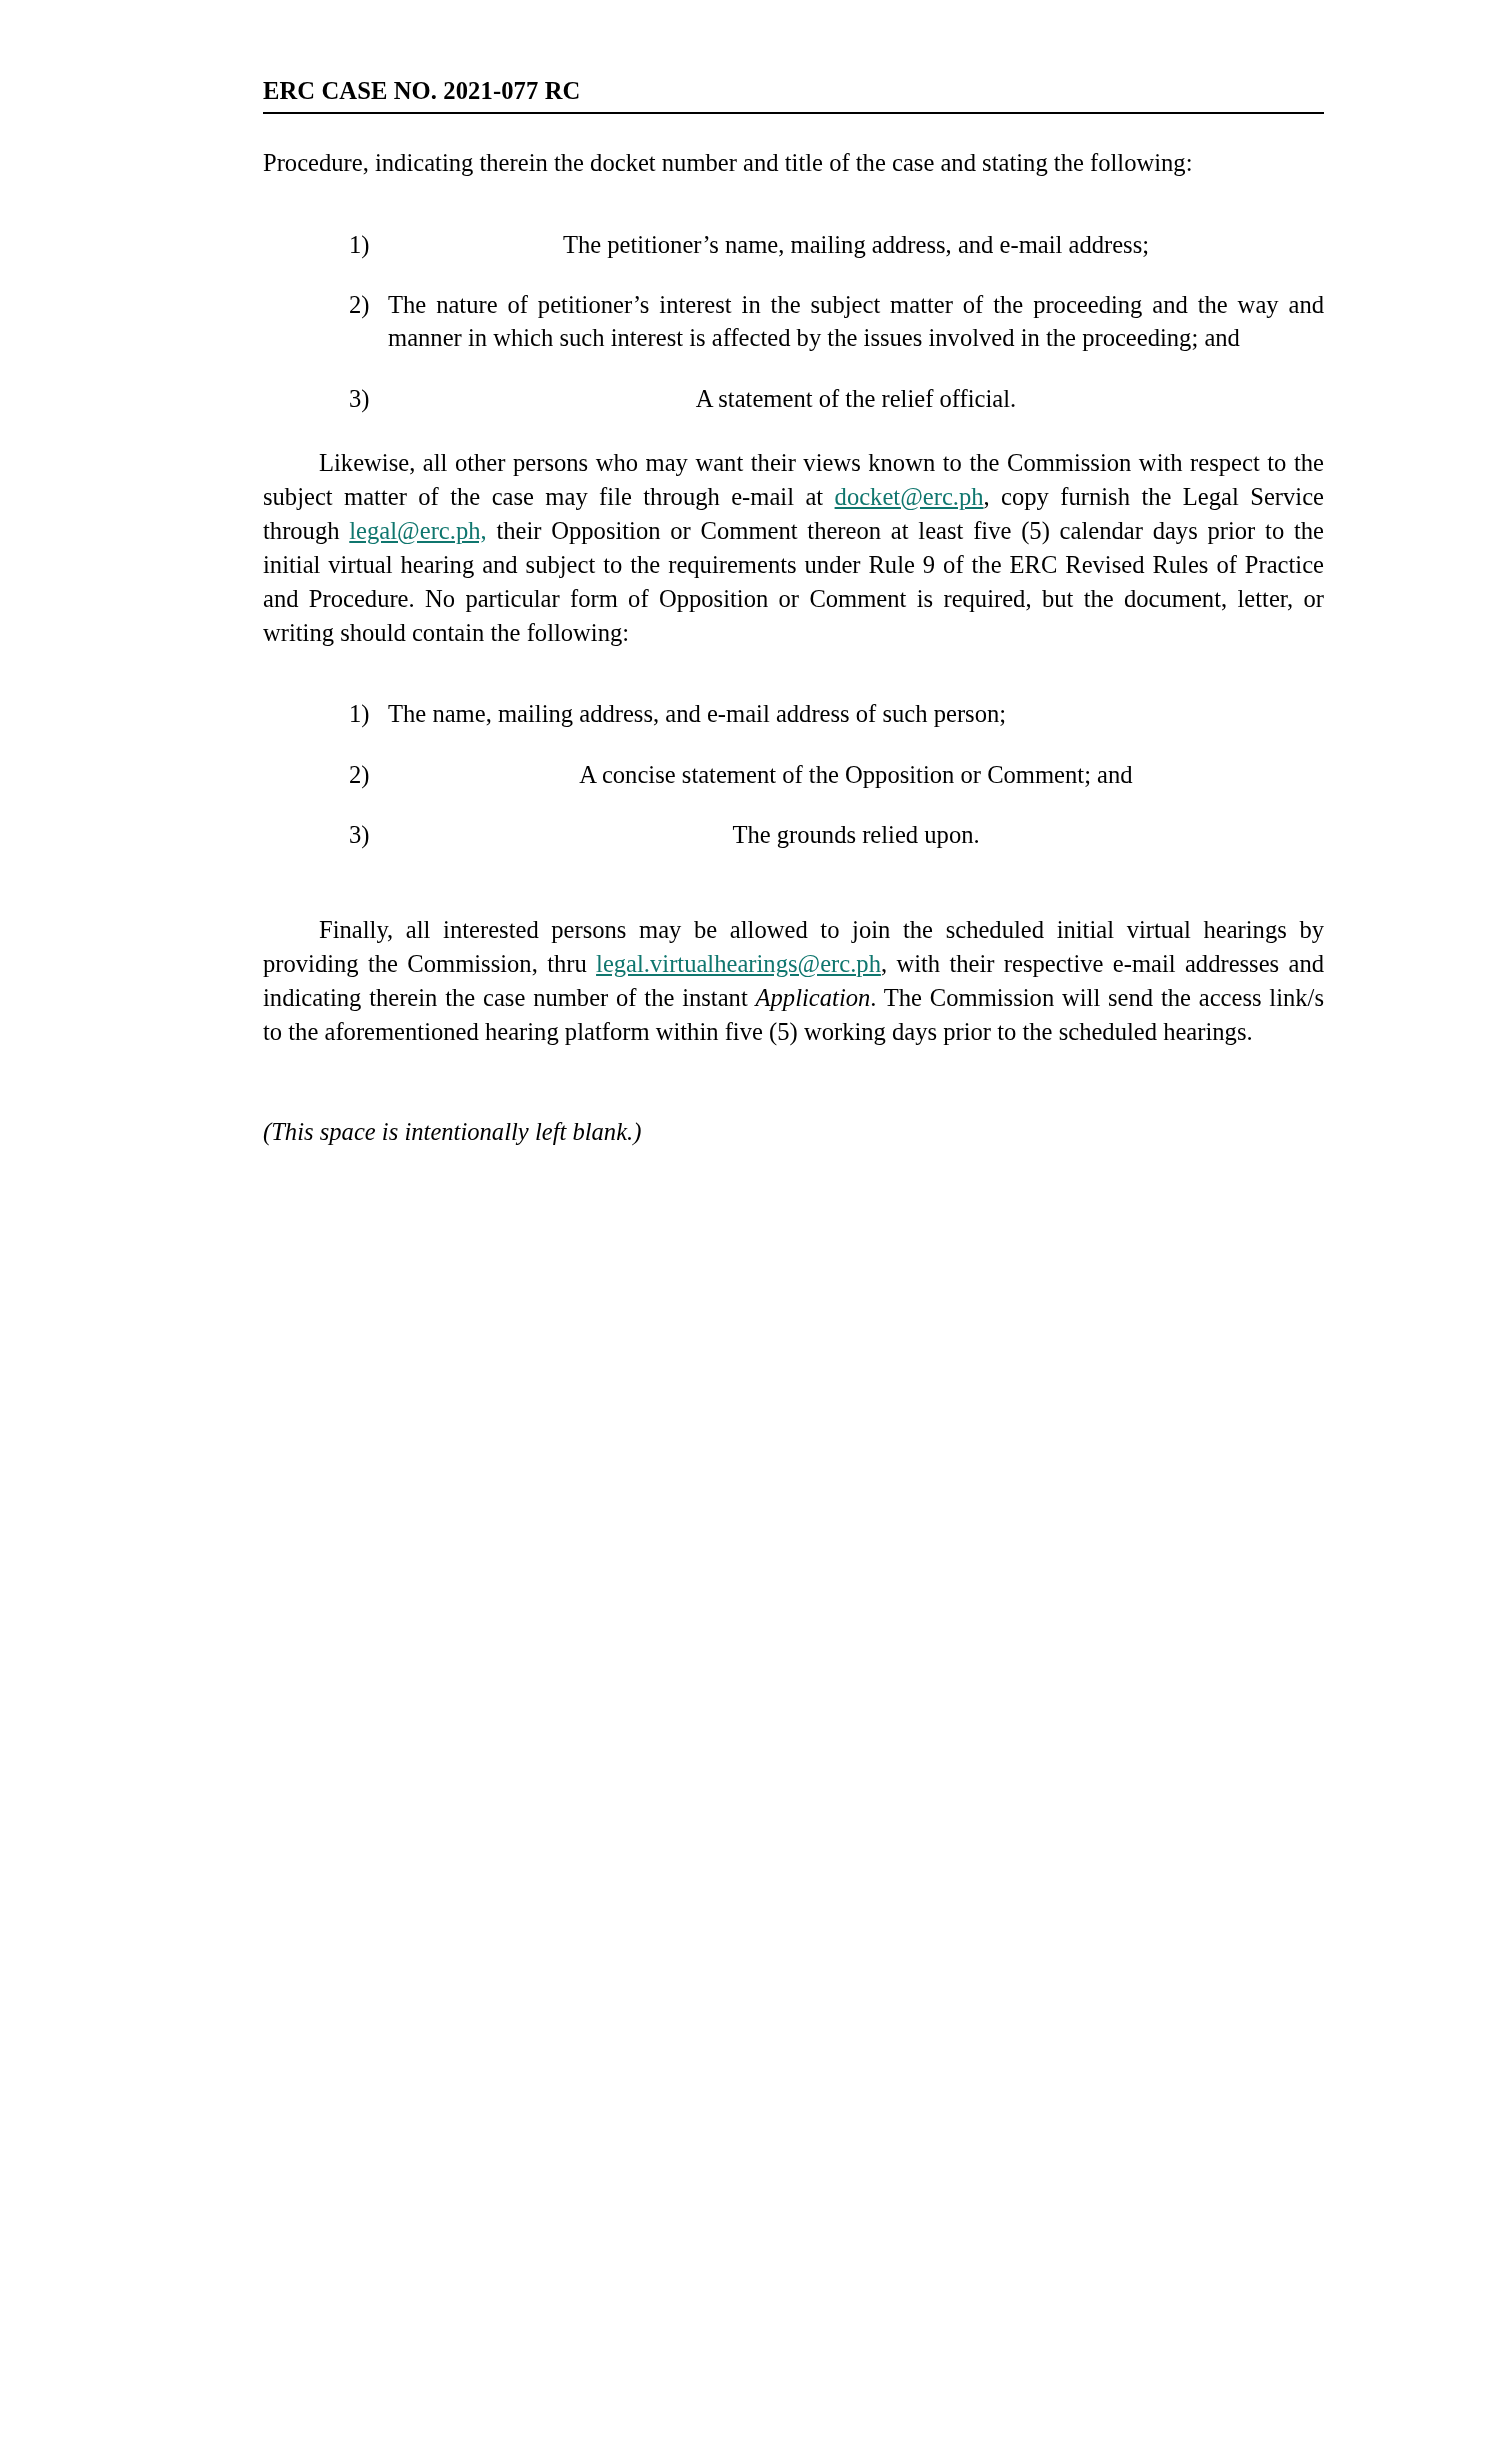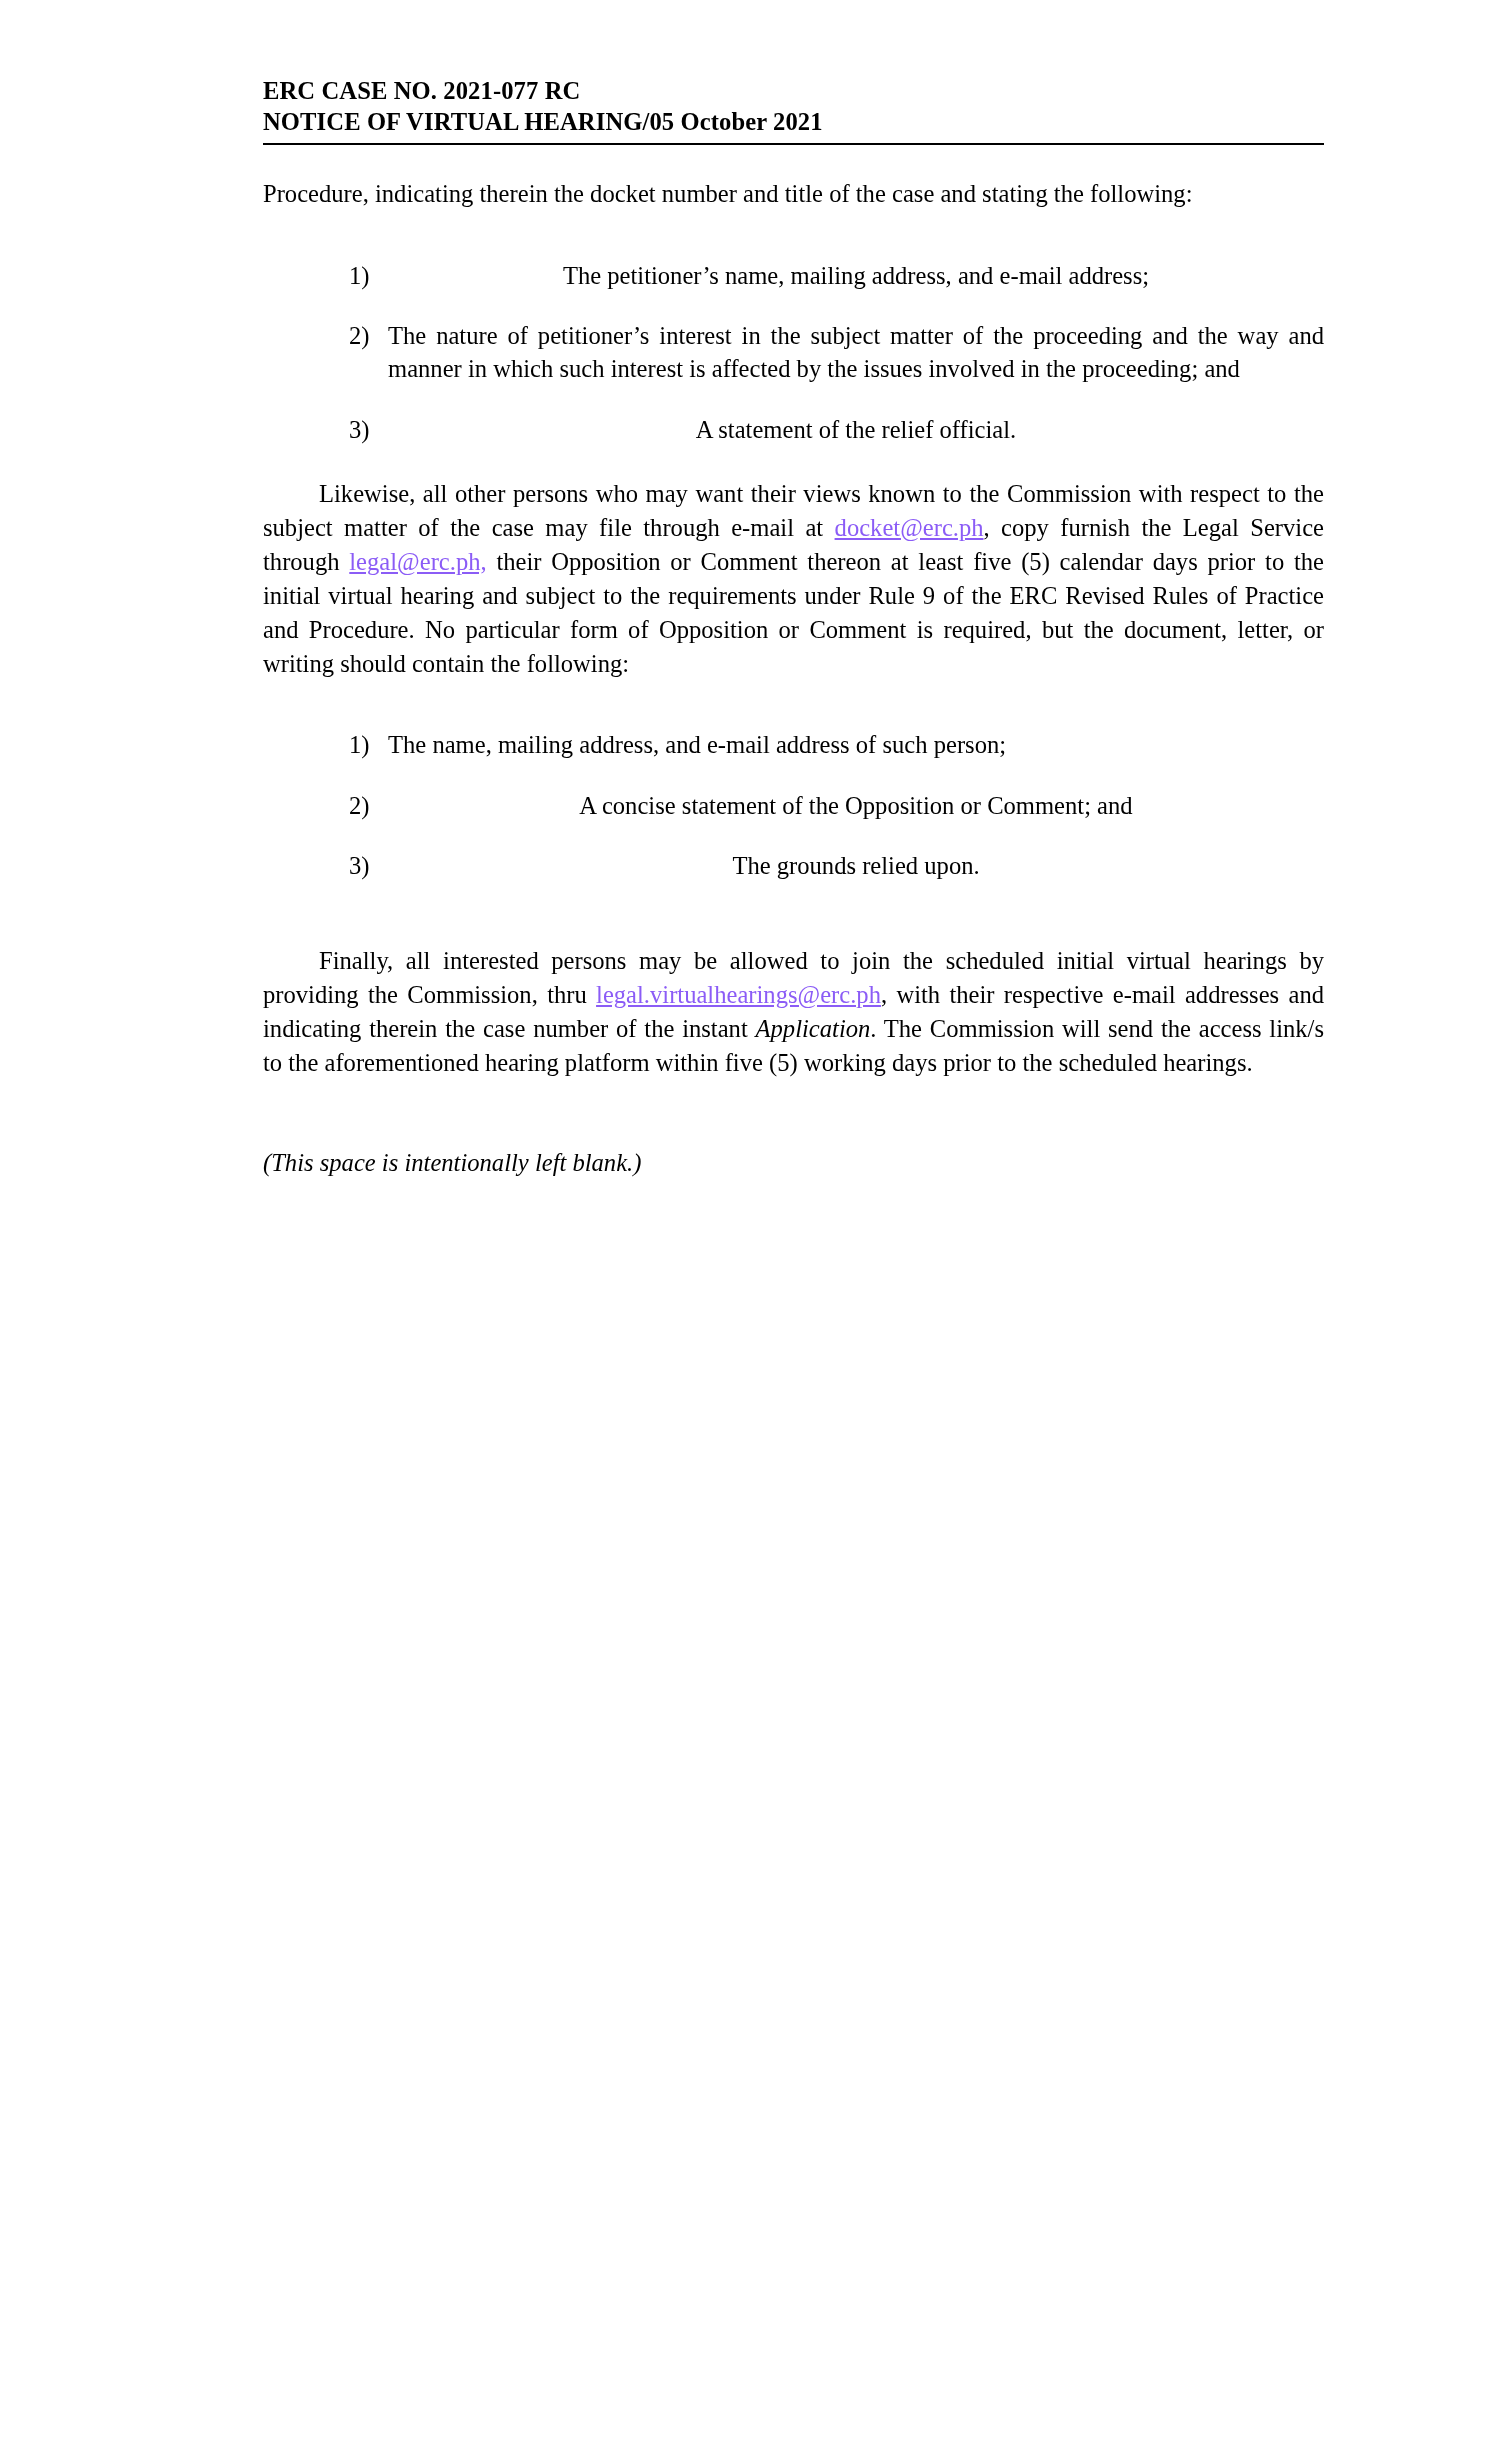--- a/index.html
+++ b/index.html
@@ -76,39 +76,38 @@
   .list-item .txt {
     flex: 1 1 auto;
     text-align: justify;
   }
   .list-item .txt.nojustify {
     text-align: center;
   }
   .gap-lg { height: 30.5px; }
   .gap-md { height: 21px; }
   .link {
-    color: #8b5cf6;
+    color: #0f766e;
   }
   .ital { font-style: italic; }
   .center-note {
     margin-top: 66px;
     text-align: left;
     font-style: italic;
     font-size: 24.6px;
   }
 </style>
 </head>
 <body>
 
 <div class="page">
   <div class="content">
 
     <div class="header-block">
       <div class="header-line">ERC CASE NO. 2021-077 RC</div>
-      <div class="header-line">NOTICE OF VIRTUAL HEARING/05 October 2021</div>
     </div>
     <div class="header-rule"></div>
 
     <div class="body-text">
 
       <p class="para">Procedure, indicating therein the docket number and title of the case and stating the following:</p>
 
       <div class="gap-md"></div>
 
       <ul class="list">

